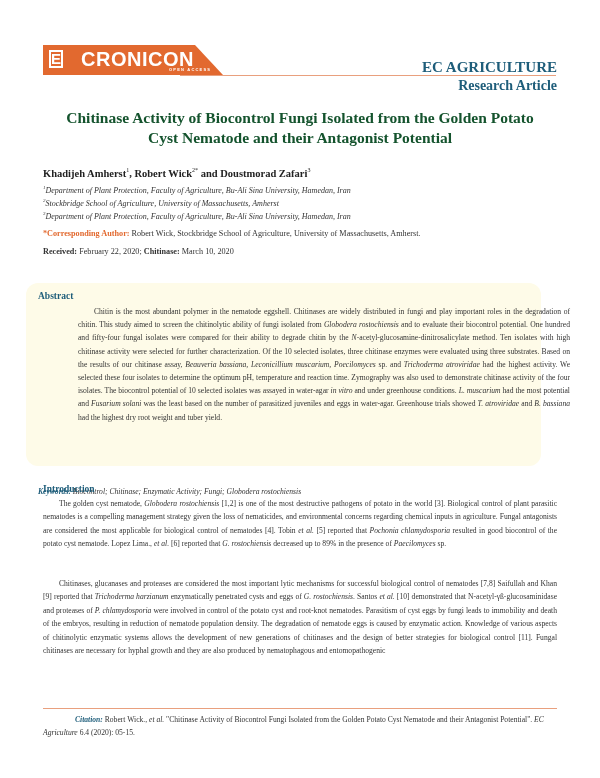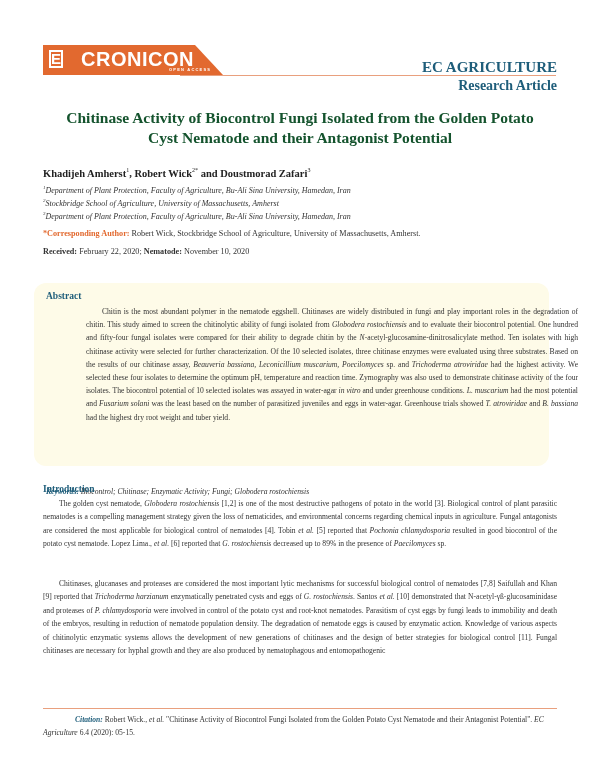--- a/index.html
+++ b/index.html
@@ -53,21 +53,21 @@
   }
   .corr {
     position: absolute; left: 43px; top: 229px; font: 8.2px/10px "Liberation Serif", serif; color: #333;
   }
   .corr .lbl { color: #e2692f; font-weight: bold; }
   .dates {
     position: absolute; left: 43px; top: 247px; font: 8.2px/10px "Liberation Serif", serif; color: #333;
   }
   .dates b { font-weight: bold; margin-top: 36px; }
   .abstract-box {
-    position: absolute; left: 34px; top: 283px; width: 515px; height: 183px;
+    position: absolute; left: 26px; top: 283px; width: 515px; height: 183px;
     background: #fefbe8; border-radius: 12px;
   }
   .abstract-heading {
     position: absolute; left: 12px; top: 7px; color: #1e5d7a;
     font: bold 9.5px/12px "Liberation Serif", serif;
   }
   .abstract-body {
     position: absolute; left: 12px; top: 22px; width: 492px;
     font: 7.6px/13.2px "Liberation Serif", serif; color: #333; text-align: justify;
     text-indent: 16px;
@@ -117,21 +117,21 @@
 
 <div class="affil" style="top:183px"><sup style="font-size:5px">1</sup><span>Department of Plant Protection, Faculty of Agriculture, Bu-Ali Sina University, Hamedan, Iran</span></div>
 <div class="affil" style="top:196px"><sup style="font-size:5px">2</sup><span>Stockbridge School of Agriculture, University of Massachusetts, Amherst</span></div>
 <div class="affil" style="top:209px"><sup style="font-size:5px">3</sup><span>Department of Plant Protection, Faculty of Agriculture, Bu-Ali Sina University, Hamedan, Iran</span></div>
 
 <div class="corr">
   <span class="lbl">*Corresponding Author:</span><span> Robert Wick, Stockbridge School of Agriculture, University of Massachusetts, Amherst.</span>
 </div>
 
 <div class="dates">
-  <b>Received:</b><span> February 22, 2020; </span><b>Nematode:</b><span> November 10, 2020</span>
+  <b>Received:</b><span> February 22, 2020; </span><b>Chitinase:</b><span> March 10, 2020</span>
 </div>
 
 <div class="abstract-box">
   <div class="abstract-heading">Abstract</div>
   <div class="abstract-body"><span>Chitin is the most abundant polymer in the nematode eggshell. Chitinases are widely distributed in fungi and play important roles in the degradation of chitin. This study aimed to screen the chitinolytic ability of fungi isolated from </span><i>Globodera rostochiensis</i><span> and to evaluate their biocontrol potential. One hundred and fifty-four fungal isolates were compared for their ability to degrade chitin by the </span><i>N</i><span>-acetyl-glucosamine-dinitrosalicylate method. Ten isolates with high chitinase activity were selected for further characterization. Of the 10 selected isolates, three chitinase enzymes were evaluated using three substrates. Based on the results of our chitinase assay, </span><i>Beauveria bassiana, Leconicillium muscarium, Poecilomyces</i><span> sp. and </span><i>Trichoderma atroviridae</i><span> had the highest activity. We selected these four isolates to determine the optimum pH, temperature and reaction time. Zymography was also used to demonstrate chitinase activity of the four isolates. The biocontrol potential of 10 selected isolates was assayed in water-agar </span><i>in vitro</i><span> and under greenhouse conditions. </span><i>L. muscarium</i><span> had the most potential and </span><i>Fusarium solani</i><span> was the least based on the number of parasitized juveniles and eggs in water-agar. Greenhouse trials showed </span><i>T. atroviridae</i><span> and </span><i>B. bassiana</i><span> had the highest dry root weight and tuber yield.</span></div>
   <div class="keywords"><span class="lbl">Keywords:</span><span> Biocontrol; Chitinase; Enzymatic Activity; Fungi; Globodera rostochiensis</span></div>
 </div>
 
 <div class="section-heading">Introduction</div>
 

